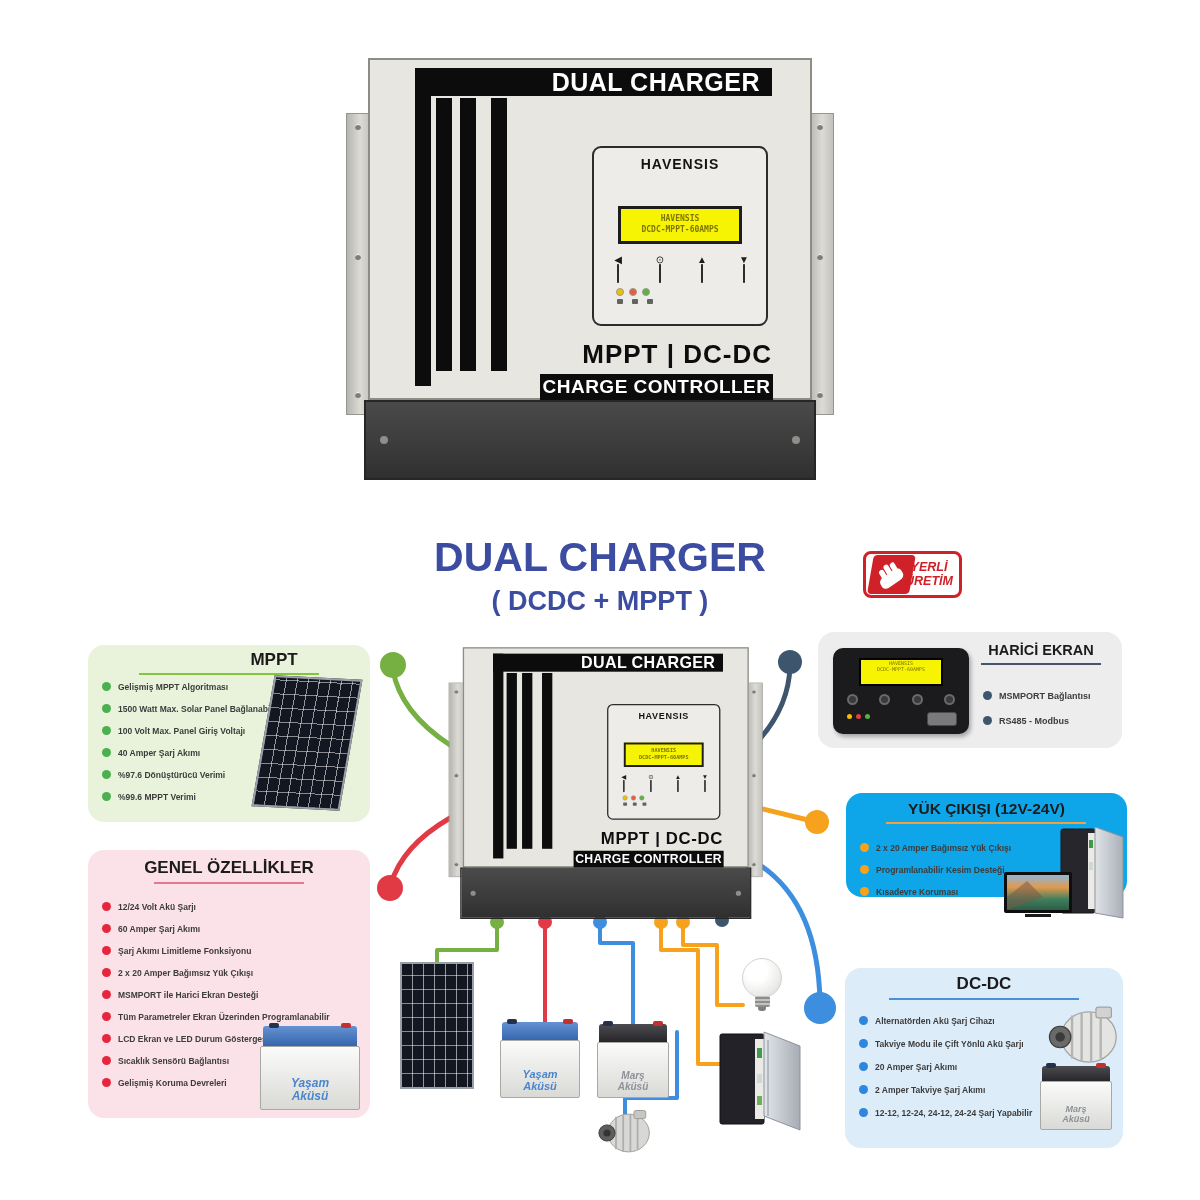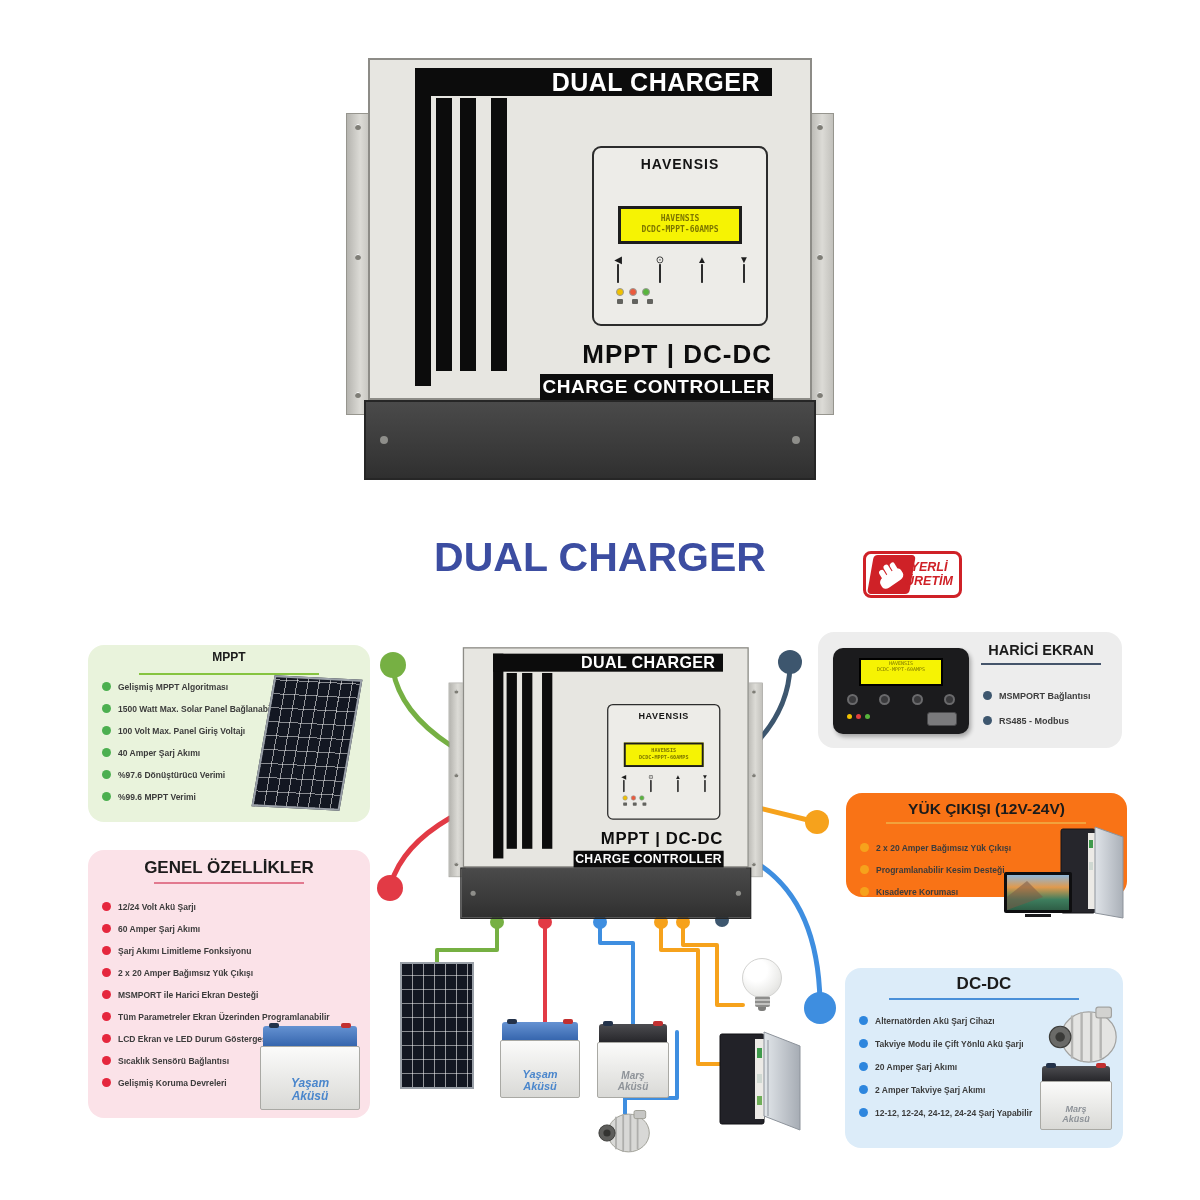--- a/index.html
+++ b/index.html
@@ -66,21 +66,21 @@
   .fbox ul{list-style:none;margin:0;padding:0;position:absolute;}
   .fbox li{position:relative;padding-left:16px;font-size:8.5px;font-weight:bold;color:#3c3c3c;
            white-space:nowrap;line-height:10px;}
   .fbox li::before{content:"";position:absolute;left:0;top:0;width:9px;height:9px;border-radius:50%;}
   .box-mppt{left:88px;top:645px;width:282px;height:177px;background:#e9f3dc;}
   .box-mppt li{margin-bottom:12px;} .box-mppt li::before{background:#4caf50;}
   .box-genel{left:88px;top:850px;width:282px;height:268px;background:#fbe2e8;}
   .box-genel li{margin-bottom:12px;} .box-genel li::before{background:#e5273d;}
   .box-harici{left:818px;top:632px;width:304px;height:116px;background:#ededed;}
   .box-harici li{margin-bottom:15px;font-size:9px;} .box-harici li::before{background:#3d566e;}
-  .box-yuk{left:846px;top:793px;width:281px;height:104px;background:#f97316;}
+  .box-yuk{left:846px;top:793px;width:281px;height:104px;background:#0ea5e9;}
   .box-yuk li{margin-bottom:12px;} .box-yuk li::before{background:#f6a21c;}
   .box-dcdc{left:845px;top:968px;width:278px;height:180px;background:#dcecf9;}
   .box-dcdc li{margin-bottom:13px;} .box-dcdc li::before{background:#2e86de;}
 
   
   .solar{background:#131722;border:2px solid #9aa0a8;box-sizing:border-box;
     background-image:
       repeating-linear-gradient(90deg,rgba(255,255,255,.0) 0 10px,rgba(255,255,255,.55) 10px 11px),
       repeating-linear-gradient(0deg,rgba(255,255,255,.0) 0 13px,rgba(255,255,255,.5) 13px 14px);}
   .solar-flat{left:400px;top:962px;width:74px;height:127px;}
@@ -193,39 +193,40 @@
     </div>
     <div class="dev-mode">MPPT | DC-DC</div>
     <div class="dev-ctrl">CHARGE CONTROLLER</div>
     <div class="dev-heatsink">
         <i style="left:14px"></i>
         <i style="right:14px"></i>
       </div>
   </div>
 
   <div class="main-title z2 abs">DUAL CHARGER</div>
+  <div class="main-sub z2 abs">( DCDC + MPPT )</div>
   <div class="badge z2">
     <div class="badge-hand">
       <svg width="42" height="39" viewBox="0 0 42 39">
         <g fill="#ffffff" transform="rotate(-38 21 20)">
           <rect x="8" y="17" width="23" height="13" rx="5"></rect>
           <rect x="12" y="9" width="5" height="12" rx="2.5"></rect>
           <rect x="18" y="7" width="5" height="14" rx="2.5"></rect>
           <rect x="24" y="9" width="5" height="12" rx="2.5"></rect>
         </g>
       </svg>
     </div>
     <div class="badge-text">
       <div>YERLİ</div>
       <div>ÜRETİM</div>
     </div>
   </div>
 
   <div class="fbox box-mppt z2">
-    <div class="btitle" style="top:5px;font-size:12px;">MPPT</div>
+    <div class="btitle" style="top:5px;font-size:17px;margin-left:45px;">MPPT</div>
     <div class="bline" style="left:51px;top:28px;width:180px;background:#86c440;"></div>
     <ul style="left:14px;top:37px;">
       <li>Gelişmiş MPPT Algoritması</li>
       <li>1500 Watt Max. Solar Panel Bağlanabilir</li>
       <li>100 Volt Max. Panel Giriş Voltajı</li>
       <li>40 Amper Şarj Akımı</li>
       <li>%97.6 Dönüştürücü Verimi</li>
       <li>%99.6 MPPT Verimi</li>
     </ul>
     <div class="solar solar-tilt abs"></div>

